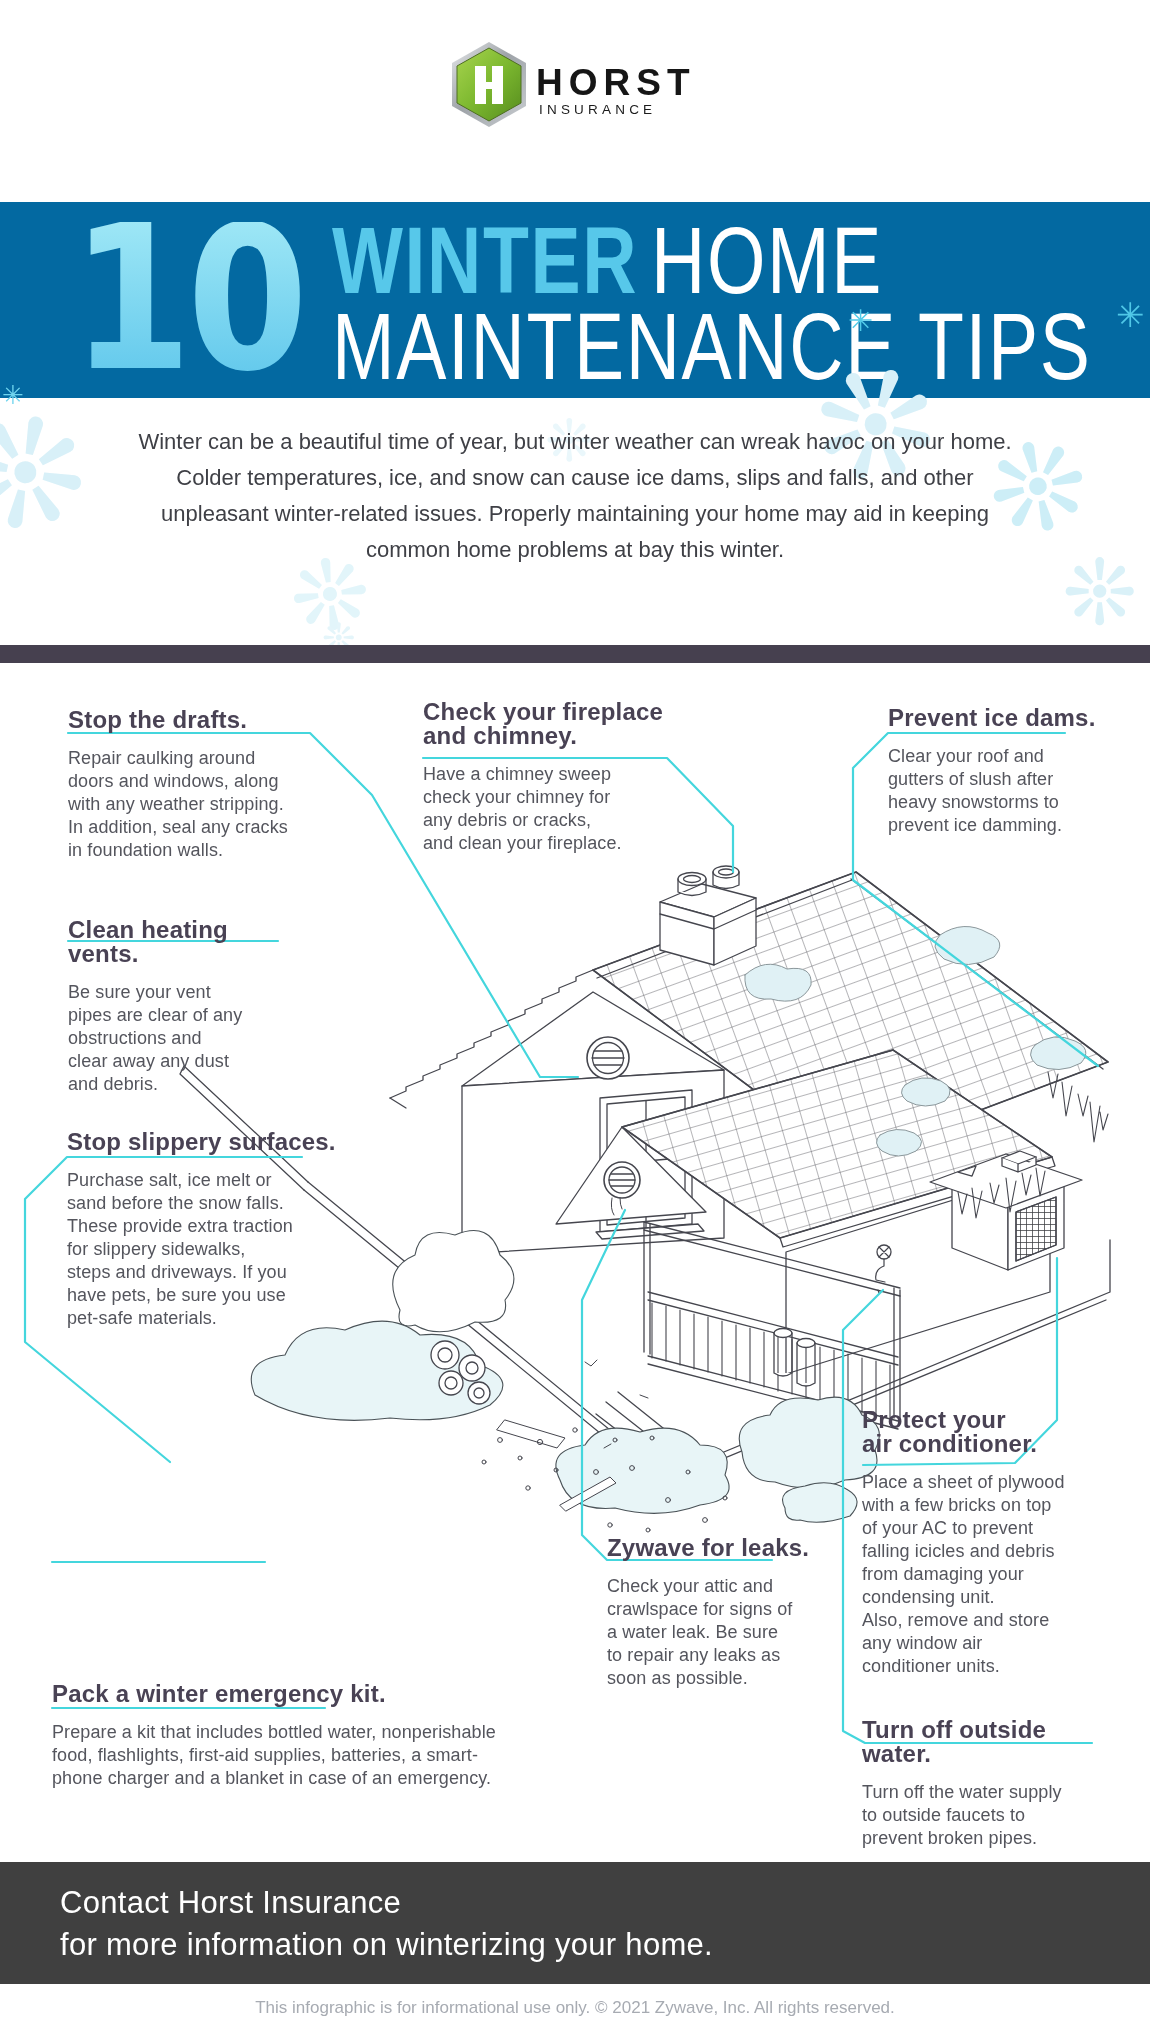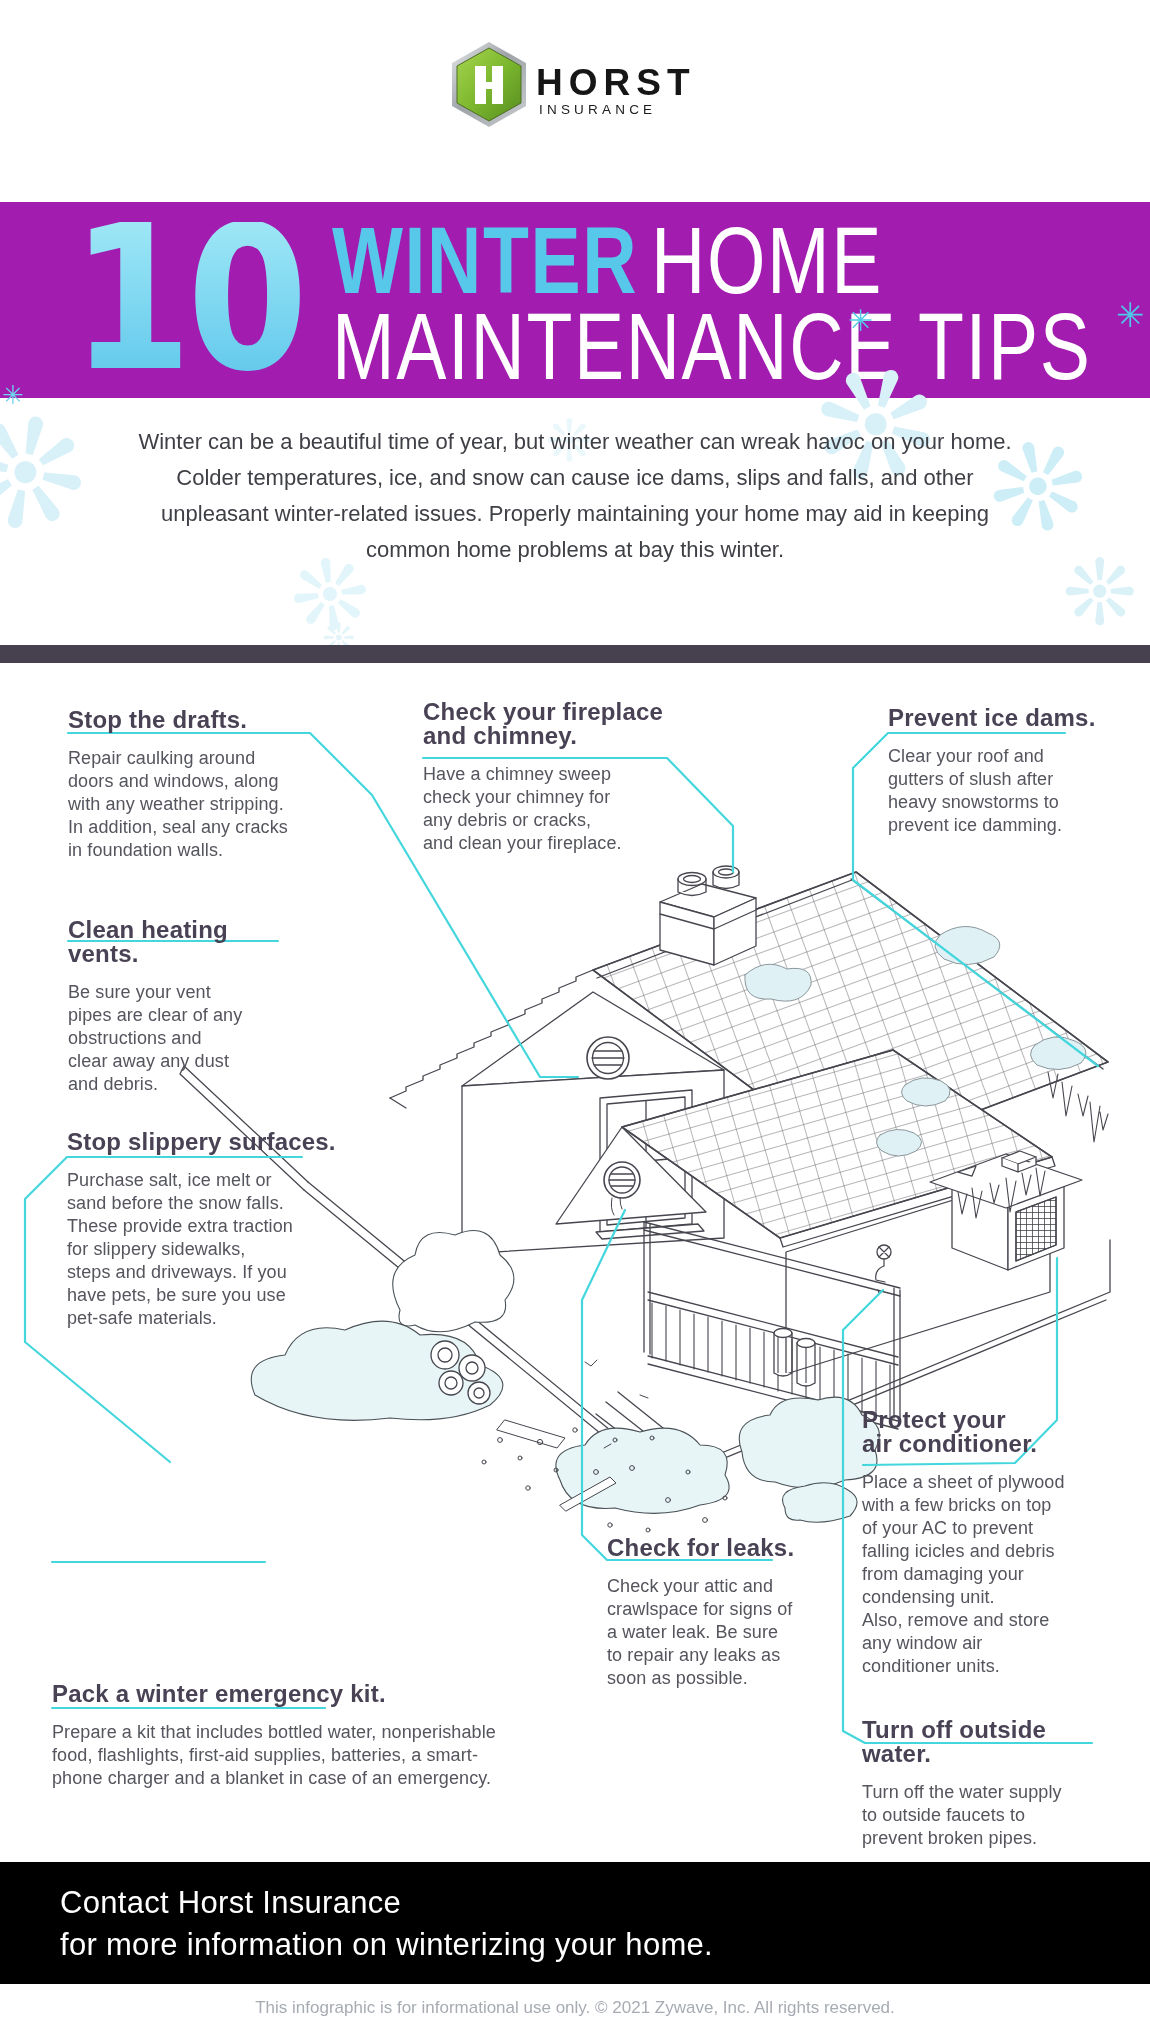--- a/index.html
+++ b/index.html
@@ -14,21 +14,21 @@
   .logo svg { position:absolute; left:0; top:0; }
   .brand-name {
     position:absolute; left:88px; top:22px; font-size:37px; font-weight:bold;
     letter-spacing:6px; color:#161616; font-family:"Liberation Sans",sans-serif;
   }
   .brand-sub {
     position:absolute; left:91px; top:62px; font-size:13.5px; font-weight:400;
     letter-spacing:4.2px; color:#1b1b1b;
   }
   
-  .band { position:absolute; left:0; top:202px; width:1150px; height:196px; background:#a21caf; }
+  .band { position:absolute; left:0; top:202px; width:1150px; height:196px; background:#0369a1; }
   .band-number { position:absolute; left:78px; top:20px; }
   .band-titles {
     position:absolute; left:332px; top:16px; transform:scaleX(0.8); transform-origin:left top;
     color:#ffffff; font-size:94px; line-height:86px; letter-spacing:2px; font-weight:400;
     white-space:nowrap;
   }
   .band-titles .accent { font-weight:bold; color:#57c8ea; margin-right:16px; }
   
   .intro {
     position:absolute; left:25px; top:424px; width:1100px; text-align:center;
@@ -53,21 +53,21 @@
   .t2  { left:423px; top:700px;  width:260px; }
   .t3  { left:888px; top:706px;  width:220px; }
   .t4  { left:68px;  top:918px;  width:230px; }
   .t5  { left:67px;  top:1130px; width:275px; }
   .t6  { left:52px;  top:1538px; width:510px; }
   .t7  { left:52px;  top:1682px; width:560px; }
   .t8  { left:607px; top:1536px; width:235px; }
   .t9  { left:862px; top:1408px; width:255px; }
   .t10 { left:862px; top:1718px; width:260px; }
   
-  .footer-band { position:absolute; left:0; top:1862px; width:1150px; height:122px; background:#000000; }
+  .footer-band { position:absolute; left:0; top:1862px; width:1150px; height:122px; background:#404040; }
   .footer-text {
     position:absolute; left:60px; top:20px; color:#ffffff; font-size:31px;
     line-height:42px; letter-spacing:0.3px; white-space:pre-line; font-weight:400;
   }
   .disclaimer {
     position:absolute; left:0; top:1998px; width:1150px; text-align:center;
     color:#a7abb2; font-size:17px;
   }
 </style>
 </head>
@@ -338,21 +338,21 @@
 have pets, be sure you use
 pet-safe materials.</p>
   </div>
   <div class="tip t7">
     <h3>Pack a winter emergency kit.</h3>
     <p>Prepare a kit that includes bottled water, nonperishable
 food, flashlights, first-aid supplies, batteries, a smart-
 phone charger and a blanket in case of an emergency.</p>
   </div>
   <div class="tip t8">
-    <h3>Check for leaks.</h3>
+    <h3>Zywave for leaks.</h3>
     <p>Check your attic and
 crawlspace for signs of
 a water leak. Be sure
 to repair any leaks as
 soon as possible.</p>
   </div>
   <div class="tip t9">
     <h3>Protect your
 air conditioner.</h3>
     <p>Place a sheet of plywood

